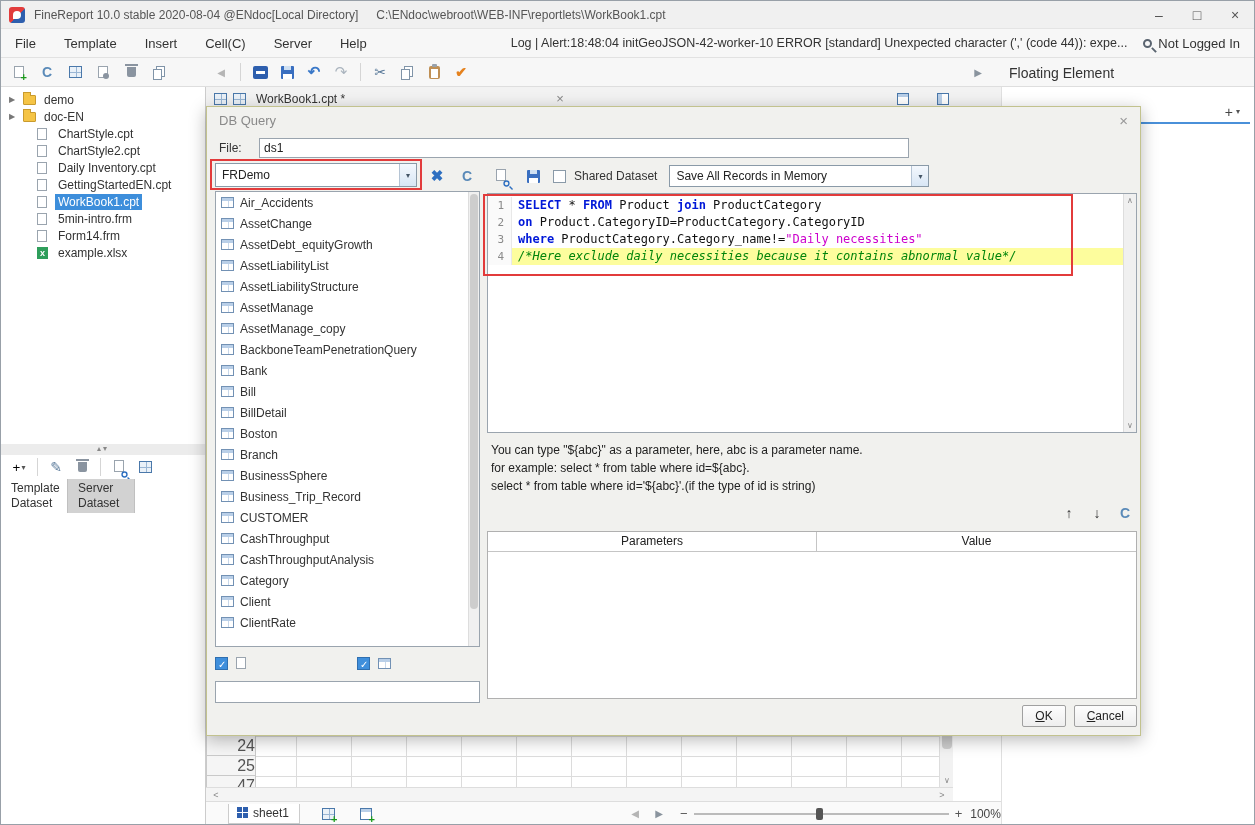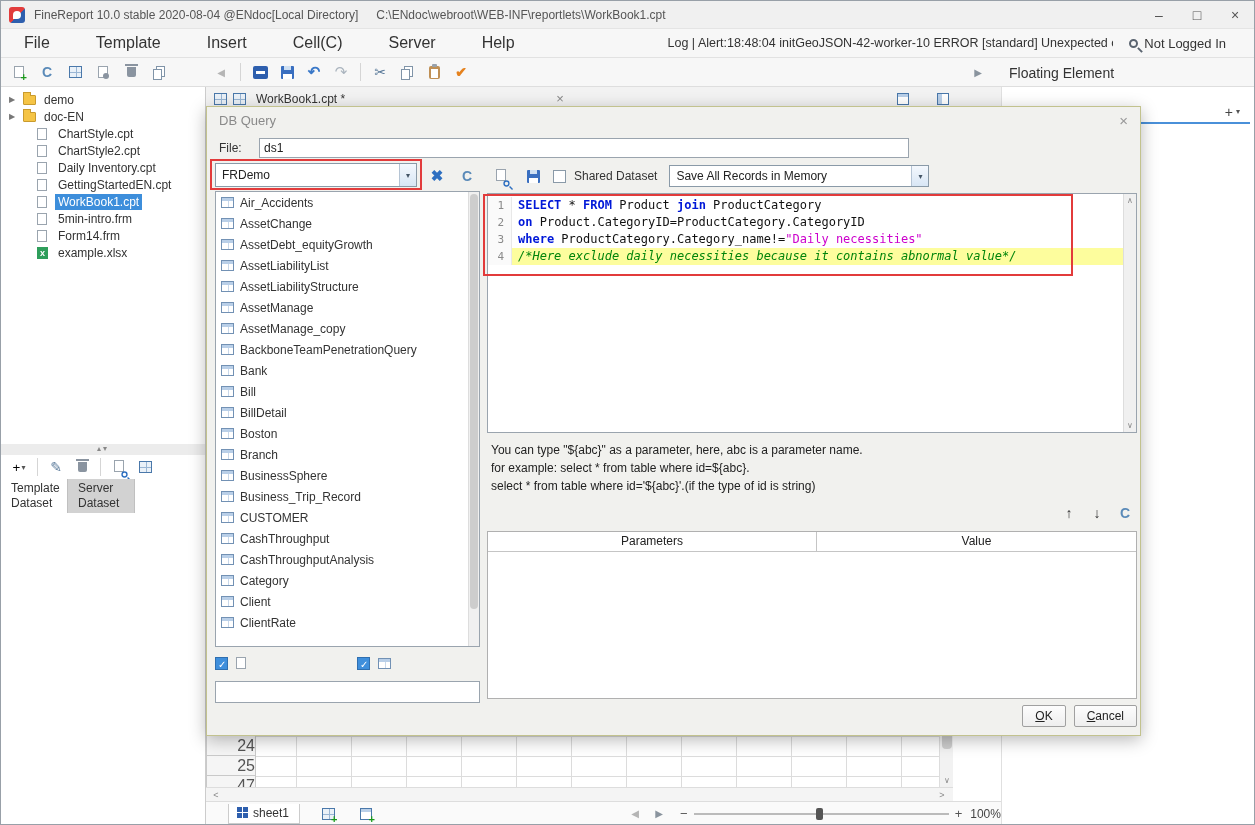--- a/index.html
+++ b/index.html
@@ -17,30 +17,30 @@
   .win-title { margin-left: 9px; color: #555; }
   .win-path { margin-left: 18px; color: #555; }
   .win-controls { margin-left: auto; display: flex; }
   .win-btn { width: 38px; height: 27px; border: none; background: transparent; color: #555;
              font-size: 14px; font-family: inherit; cursor: default; }
 
   
   .menubar { position: absolute; left: 0; top: 28px; right: 0; height: 29px; background: #f7f7f7;
              display: flex; align-items: center; border-bottom: 1px solid #e2e2e2; }
   .menu-items { display: flex; }
-  .menu-item { border: none; background: transparent; font-family: inherit; font-size: 16px;
-               color: #333; padding: 0 23px; height: 28px; cursor: default; }
+  .menu-item { border: none; background: transparent; font-family: inherit; font-size: 13px;
+               color: #333; padding: 0 14px; height: 28px; cursor: default; }
   .log-msg { margin-left: 130px; font-size: 12.5px; color: #333; white-space: nowrap;
              overflow: hidden; max-width: 630px; }
   .i-mag { width: 9px; height: 9px; border: 2px solid #5a6470; border-radius: 50%;
            position: relative; display: inline-block; }
   .i-mag::after { content: ''; position: absolute; width: 6px; height: 2px; background: #5a6470;
                   transform: rotate(45deg); left: 6px; top: 8px; }
   .search-btn { margin-left: 10px; background: none; border: none; padding: 2px 6px; }
-  .login { margin-left: auto; margin-right: 28px; font-size: 13px; color: #333; white-space: nowrap; }
+  .login { margin-left: auto; margin-right: 14px; font-size: 13px; color: #333; white-space: nowrap; }
 
   
   .toolbar { position: absolute; left: 0; top: 57px; right: 0; height: 29px; background: #f7f7f7;
              border-bottom: 1px solid #dedede; }
   .tbtn { width: 24px; height: 24px; border: none; background: transparent; display: inline-flex;
           align-items: center; justify-content: center; vertical-align: middle; position: relative; }
   .left-group { position: absolute; left: 6px; top: 2px; display: flex; gap: 4px; }
   .main-group { position: absolute; left: 208px; top: 2px; display: flex; gap: 3px; align-items: center; }
   .vsep { width: 1px; height: 18px; background: #d5d5d5; margin: 0 4px; display: inline-block; }
   .glyph { font-size: 14px; color: #5a7a9a; }

